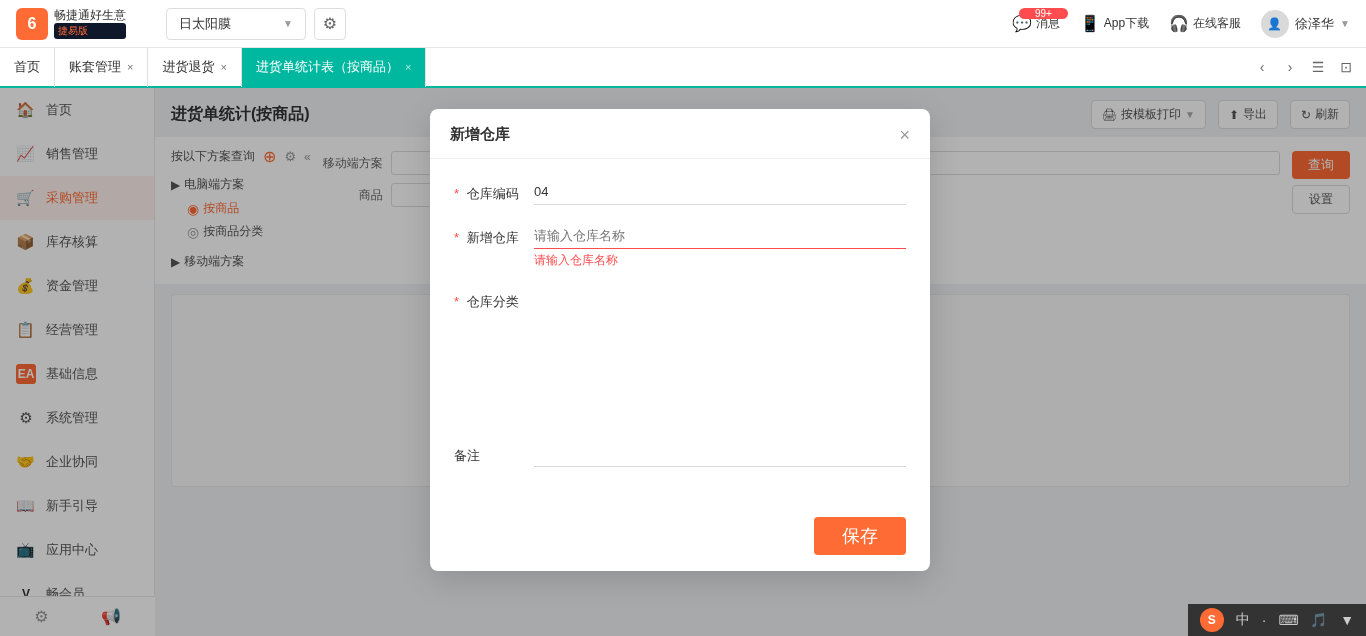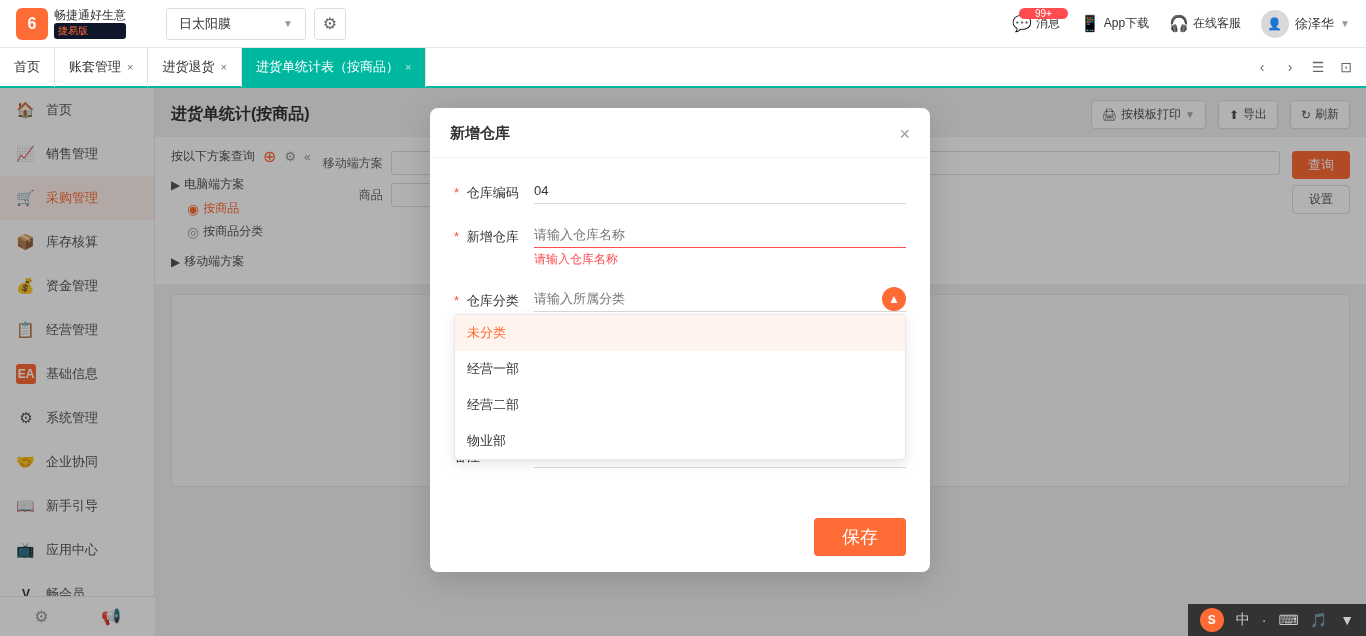--- a/index.html
+++ b/index.html
@@ -712,35 +712,20 @@
         <input class="form-input error-border" type="text" placeholder="请输入仓库名称" style="">
         <div class="error-msg">请输入仓库名称</div>
       </div>
     </div>
 
     <div class="form-row" style="margin-bottom:0;">
       <div class="form-label">
         <span class="required-mark">*</span>
         <span>仓库分类</span>
       </div>
-      <div class="form-control">
-        <div class="select-input-wrapper">
-          <input class="select-input" type="text" placeholder="请输入所属分类" style="">
-          <div class="select-arrow">
-            <span>▲</span>
-          </div>
-        </div>
-
-        <div class="dropdown-list">
-          <div class="dropdown-item selected">未分类</div>
-          <div class="dropdown-item">经营一部</div>
-          <div class="dropdown-item">经营二部</div>
-          <div class="dropdown-item">物业部</div>
-        </div>
-      </div>
     </div>
 
     <div class="form-row" style="margin-top:130px;">
       <div class="form-label">
         <span>备注</span>
       </div>
       <div class="form-control">
         <input class="form-input" type="text" style="">
       </div>
     </div>

